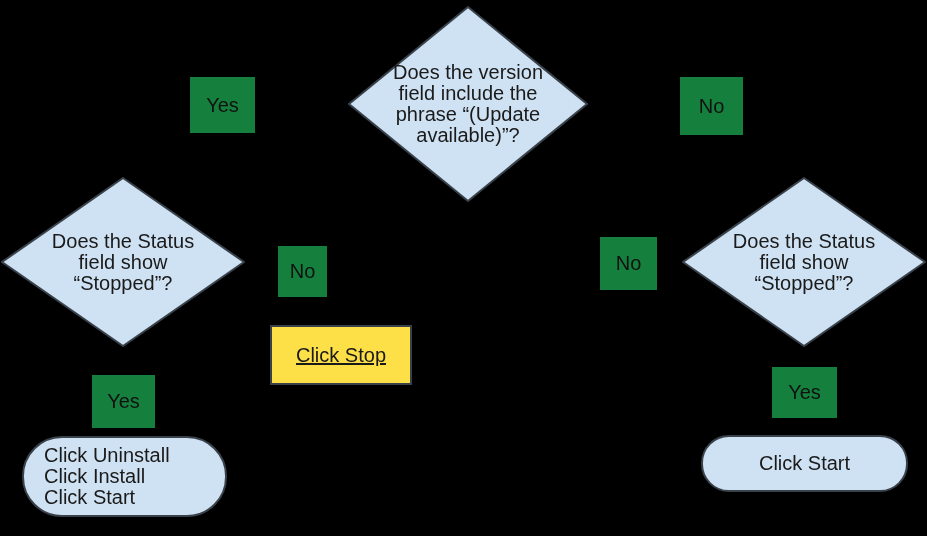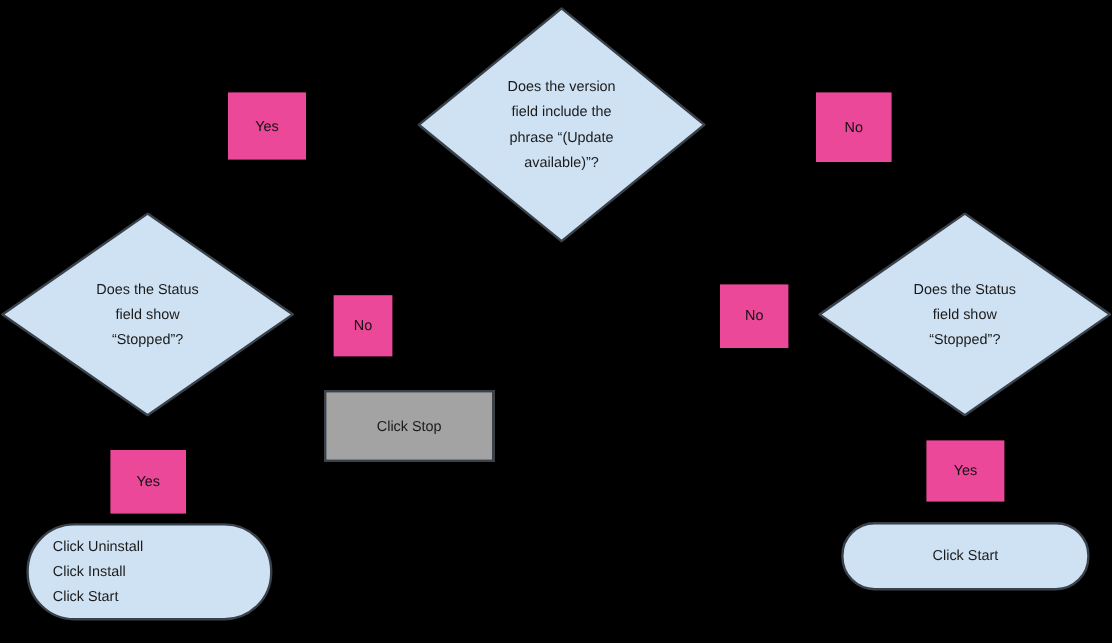--- a/index.html
+++ b/index.html
@@ -12,21 +12,21 @@
     width: 927px;
     height: 536px;
     background: #000000;
     overflow: hidden;
     font-family: "Liberation Sans", sans-serif;
     color: #1a1a1a;
   }
   .node, .label-box, .diamond {
     position: absolute;
     box-sizing: border-box;
-    font-size: 12px;
+    font-size: 20px;
     line-height: 21px;
   }
   .diamond svg {
     position: absolute;
     left: 0; top: 0;
     width: 100%; height: 100%;
     display: block;
   }
   .diamond polygon {
     fill: #cfe2f3;
@@ -36,32 +36,33 @@
   .diamond .shape-text {
     position: absolute;
     inset: 0;
     display: flex;
     align-items: center;
     justify-content: center;
     text-align: center;
     white-space: pre-line;
   }
   .label-box {
-    background: #ec4899;
+    background: #15803d;
     display: flex;
     align-items: center;
     justify-content: center;
     color: #111111;
   }
   .rect-node {
-    background: #a3a3a3;
+    background: #fde047;
     border: 2px solid #39414a;
     display: flex;
     align-items: center;
     justify-content: center;
+    text-decoration: underline;
   }
   .stadium {
     background: #cfe2f3;
     border: 2px solid #39414a;
     display: flex;
     align-items: center;
     white-space: pre-line;
   }
   .stadium.centered { justify-content: center; }
 

